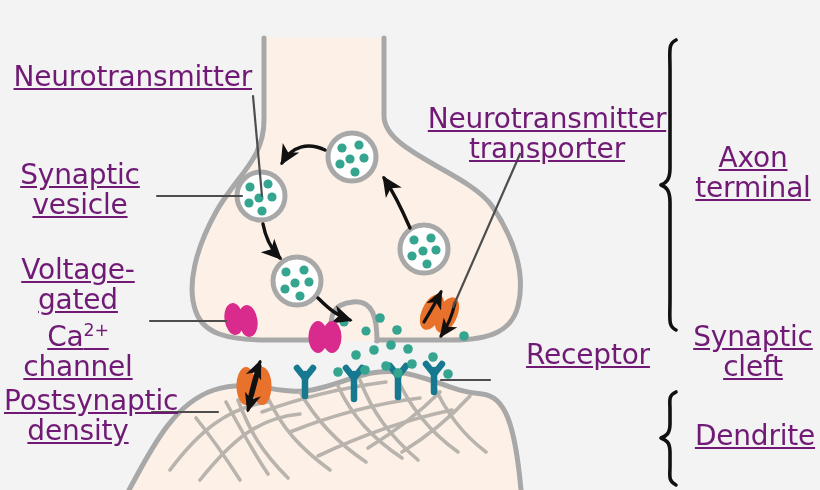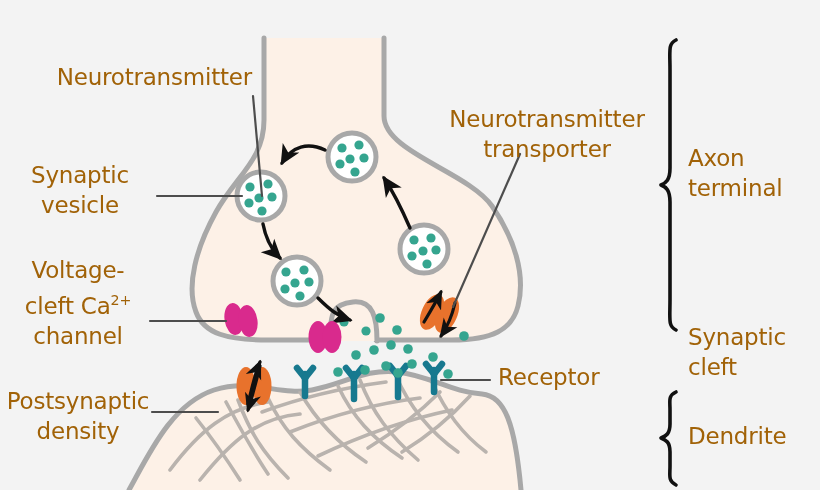--- a/index.html
+++ b/index.html
@@ -6,30 +6,31 @@
   body{
     width:820px;height:490px;
     background:#f3f3f3;
     font-family:"DejaVu Sans", sans-serif;
     overflow:hidden;
   }
   #stage{position:relative;width:820px;height:490px;}
   svg#scene{position:absolute;left:0;top:0;width:820px;height:490px;}
   .lbl{
     position:absolute;
-    color:#a16207;
+    color:#701a75;
     font-family:"DejaVu Sans", sans-serif;
-    font-size:23px;
+    font-size:28px;
     line-height:30px;
     white-space:pre-line;
     letter-spacing:-0.2px;
+    text-decoration:underline;
   }
   .lbl.r{text-align:right;}
   .lbl.c{text-align:center;}
-  .lbl.l{text-align:left;}
+  .lbl.l{text-align:center;}
   sup{font-size:0.62em;vertical-align:super;}
 </style>
 </head>
 <body>
 
 <div id="stage">
 
   <svg id="scene" viewBox="0 0 820 490">
     <defs>
       <marker id="ah" markerWidth="7" markerHeight="7" refX="5.2" refY="3" orient="auto">
@@ -217,30 +218,30 @@
                C666,440 670,442 670,452 L670,466 C670,476 668,481 676,485"></path>
     </g>
   </svg>
 
   <div class="lbl r" style="left:8px;top:62px;width:244px;">Neurotransmitter</div>
 
   <div class="lbl c" style="left:8px;top:160px;width:144px;">Synaptic
 vesicle</div>
 
   <div class="lbl c" style="left:8px;top:255px;width:140px;"><span>Voltage-
-cleft Ca</span><sup>2+</sup><span>
+gated Ca</span><sup>2+</sup><span>
 channel</span></div>
 
   <div class="lbl c" style="left:4px;top:378px;width:148px;margin-top:8px;">Postsynaptic
 density</div>
 
   <div class="lbl c" style="left:424px;top:104px;width:246px;">Neurotransmitter
 transporter</div>
 
-  <div class="lbl l" style="left:498px;top:362px;width:180px;">Receptor</div>
+  <div class="lbl l" style="left:498px;top:340px;width:180px;">Receptor</div>
 
   <div class="lbl l" style="left:688px;top:143px;width:130px;">Axon
 terminal</div>
 
   <div class="lbl l" style="left:688px;top:322px;width:130px;">Synaptic
 cleft</div>
 
   <div class="lbl l" style="left:688px;top:421px;width:134px;">Dendrite</div>
 
 </div>

